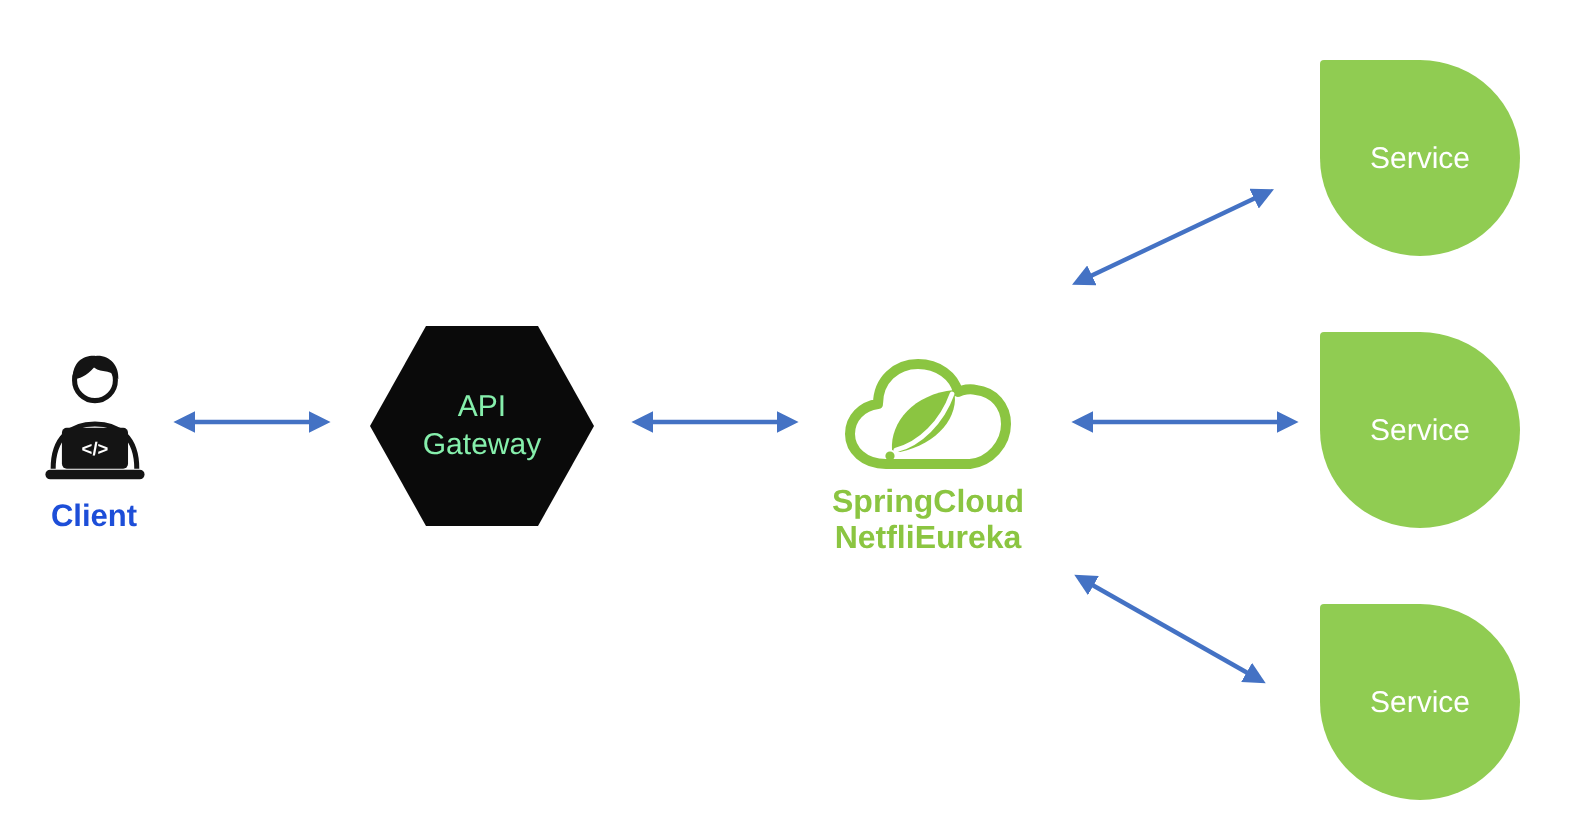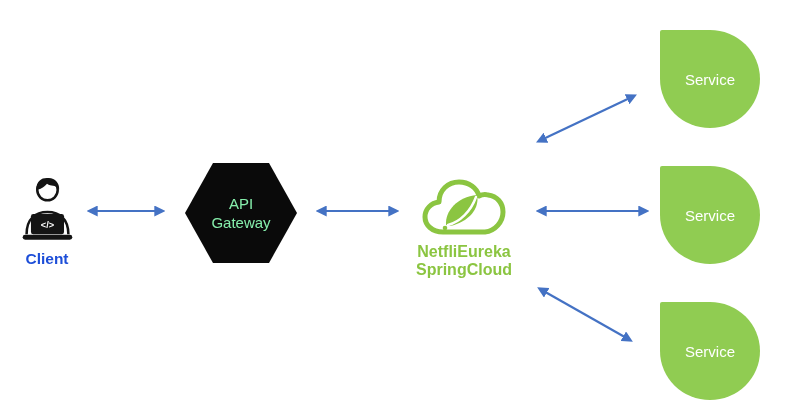--- a/index.html
+++ b/index.html
@@ -158,22 +158,22 @@
     <svg class="cloud-svg" width="90" height="64" viewBox="0 0 90 64" xmlns="http://www.w3.org/2000/svg">
       <path class="cloud-outline" d="M 24 56 C 13 56 6 49 6 41 C 6 33 12 27 20 26
                C 20 14 29 6 40 6 C 50 6 58 12 60 20 C 62 19 66 18 69 19
                C 78 20 84 27 84 36 C 84 46 76 55 66 56 Z"></path>
       <path class="leaf-fill" d="M 27 49 C 26 35 38 21 58 19
                C 61 32 50 46 31 50 Z"></path>
       <path class="leaf-vein" d="M 29 49 C 41 46 52 35 57 21"></path>
       <circle class="leaf-fill" cx="26" cy="52" r="2.3"></circle>
     </svg>
     <div class="registry-label">
+      <div>SpringCloud</div>
       <div>NetfliEureka</div>
-      <div>SpringCloud</div>
     </div>
   </div>
 
   <div class="service service-1">
     <div>Service</div>
   </div>
   <div class="service service-2">
     <div>Service</div>
   </div>
   <div class="service service-3">

